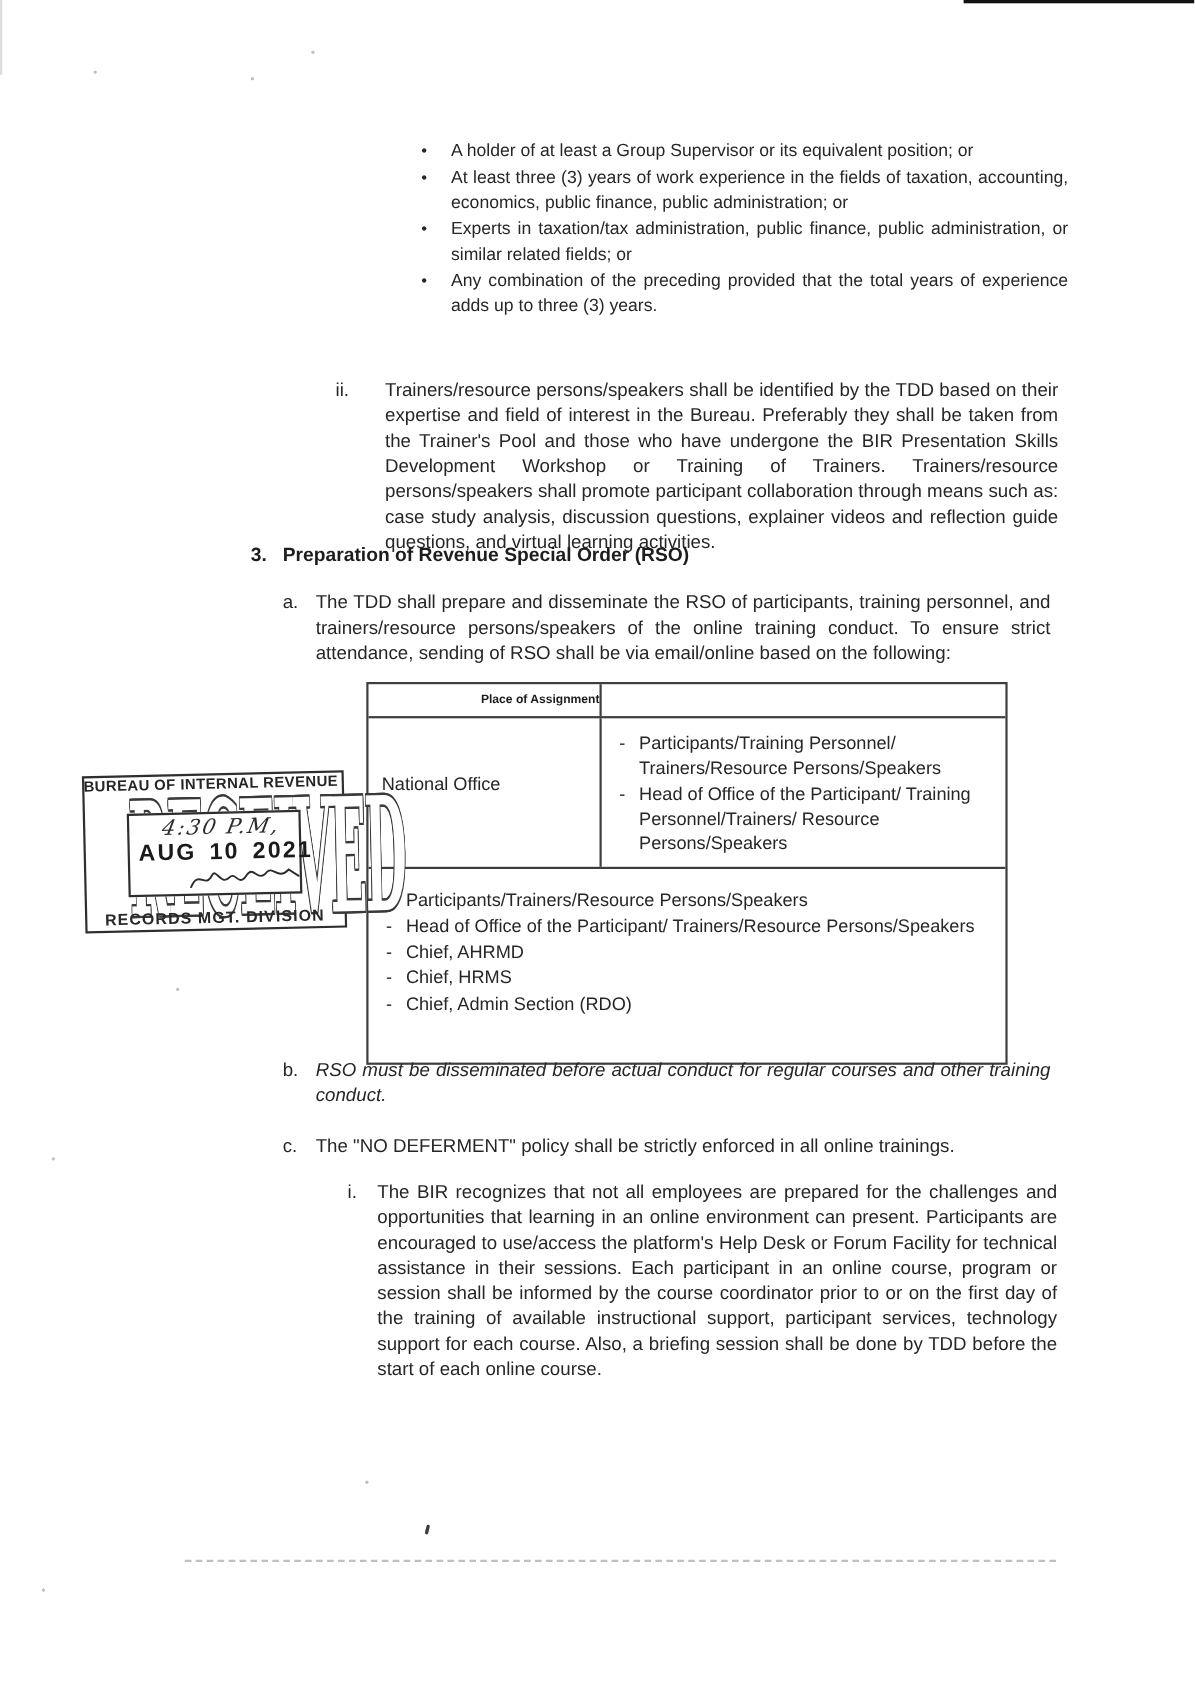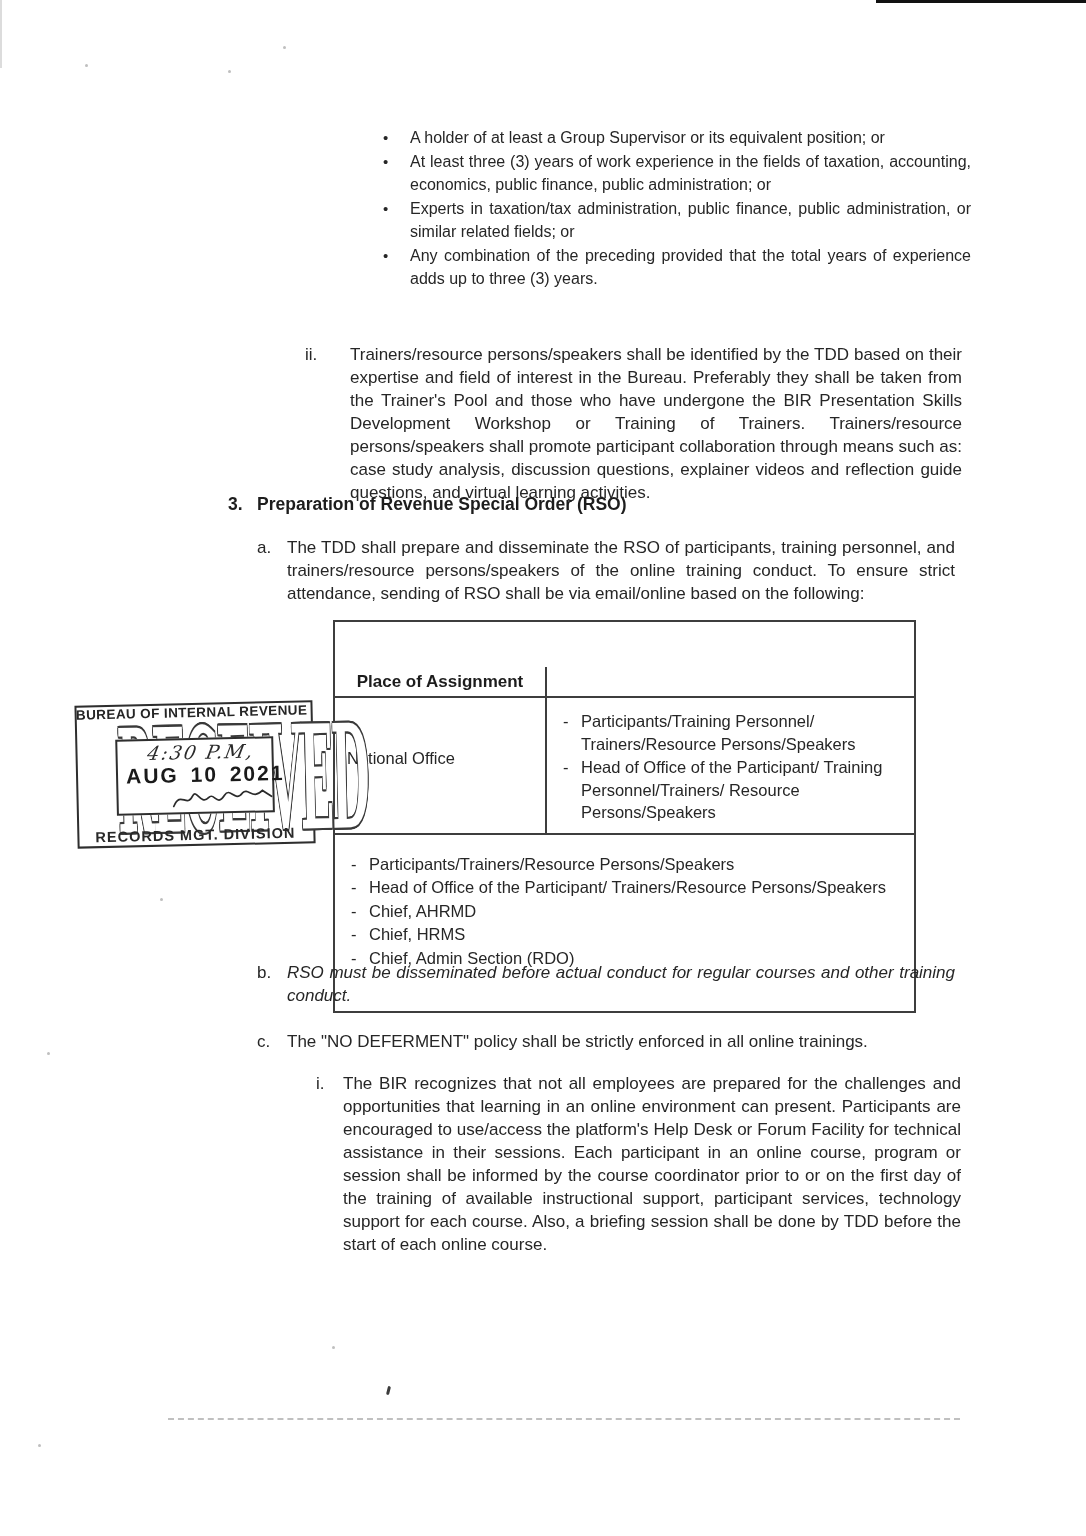--- a/index.html
+++ b/index.html
@@ -23,21 +23,21 @@
   .heading .ttl{font-size:17.5px;line-height:24px;}
 
   
   .doc-table{position:absolute;left:333px;top:620px;width:583px;border:2px solid #3d3d3d;
              box-sizing:border-box;background:#fff;}
   .t-row{display:flex;}
   .t-cell{box-sizing:border-box;}
   .t-col1{flex:0 0 212px;border-right:2px solid #3d3d3d;}
   .t-col2{flex:1;}
   .t-head{border-bottom:2px solid #3d3d3d;}
-  .t-head .t-cell{font-weight:700;font-size:17px;line-height:29px;text-align:center;color:#1c1c1c;margin-top:45px;}
+  .t-head .t-cell{font-weight:700;font-size:11px;line-height:29px;text-align:right;color:#1c1c1c;}
   .t-body-row1{border-bottom:2px solid #3d3d3d;}
   .t-body-row1 .t-cell{min-height:111px;}
   .t-body-row2 .t-cell{min-height:176px;}
   .place-cell{display:flex;align-items:center;padding:6px 6px 20px 12px;
               font-size:16.5px;line-height:22px;}
   .recip-cell{padding:12px 8px 8px 16px;}
   .recipient{display:flex;font-size:16.5px;line-height:22.5px;margin-bottom:1px;}
   .recipient .dash{flex:0 0 18px;}
   .recipient .r-text{flex:1;}
 

